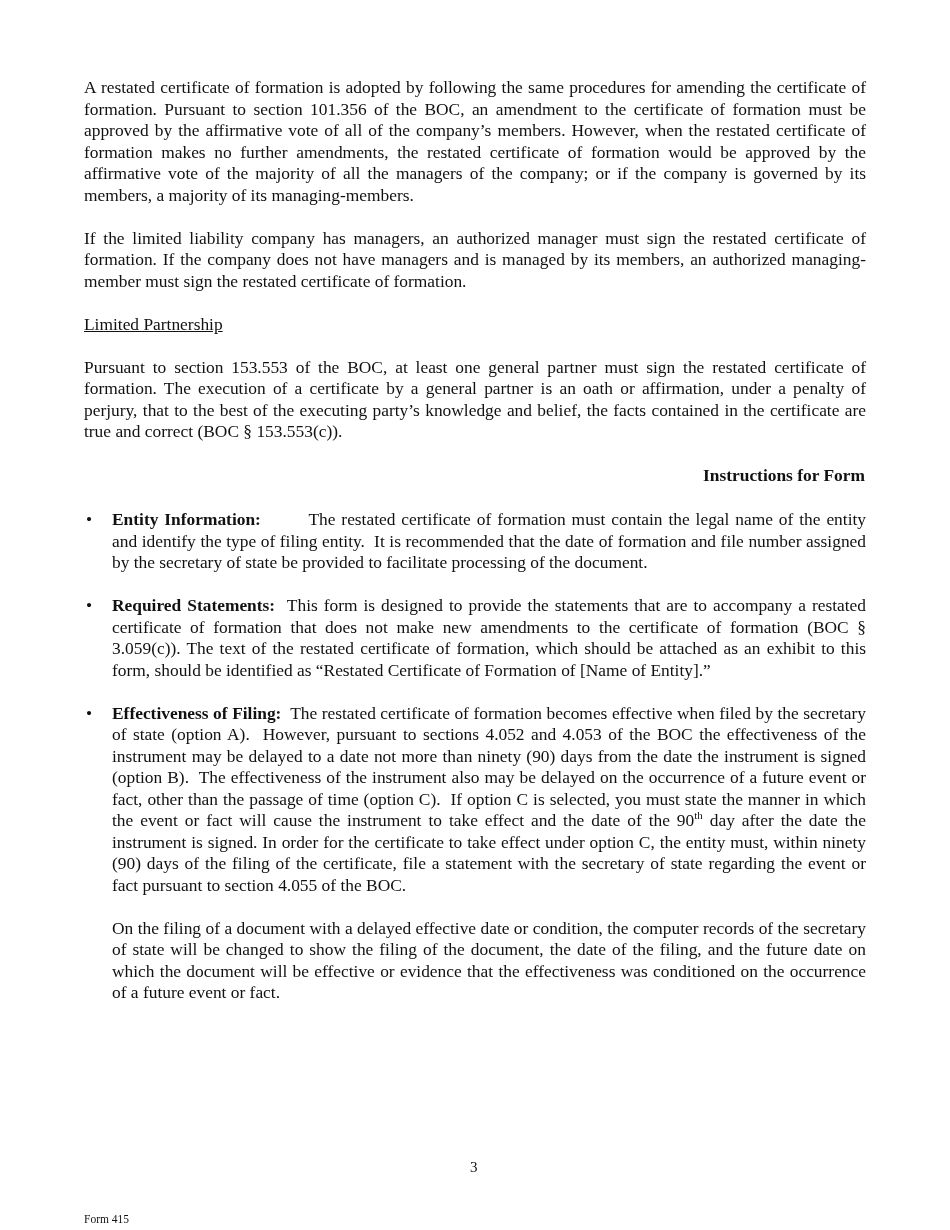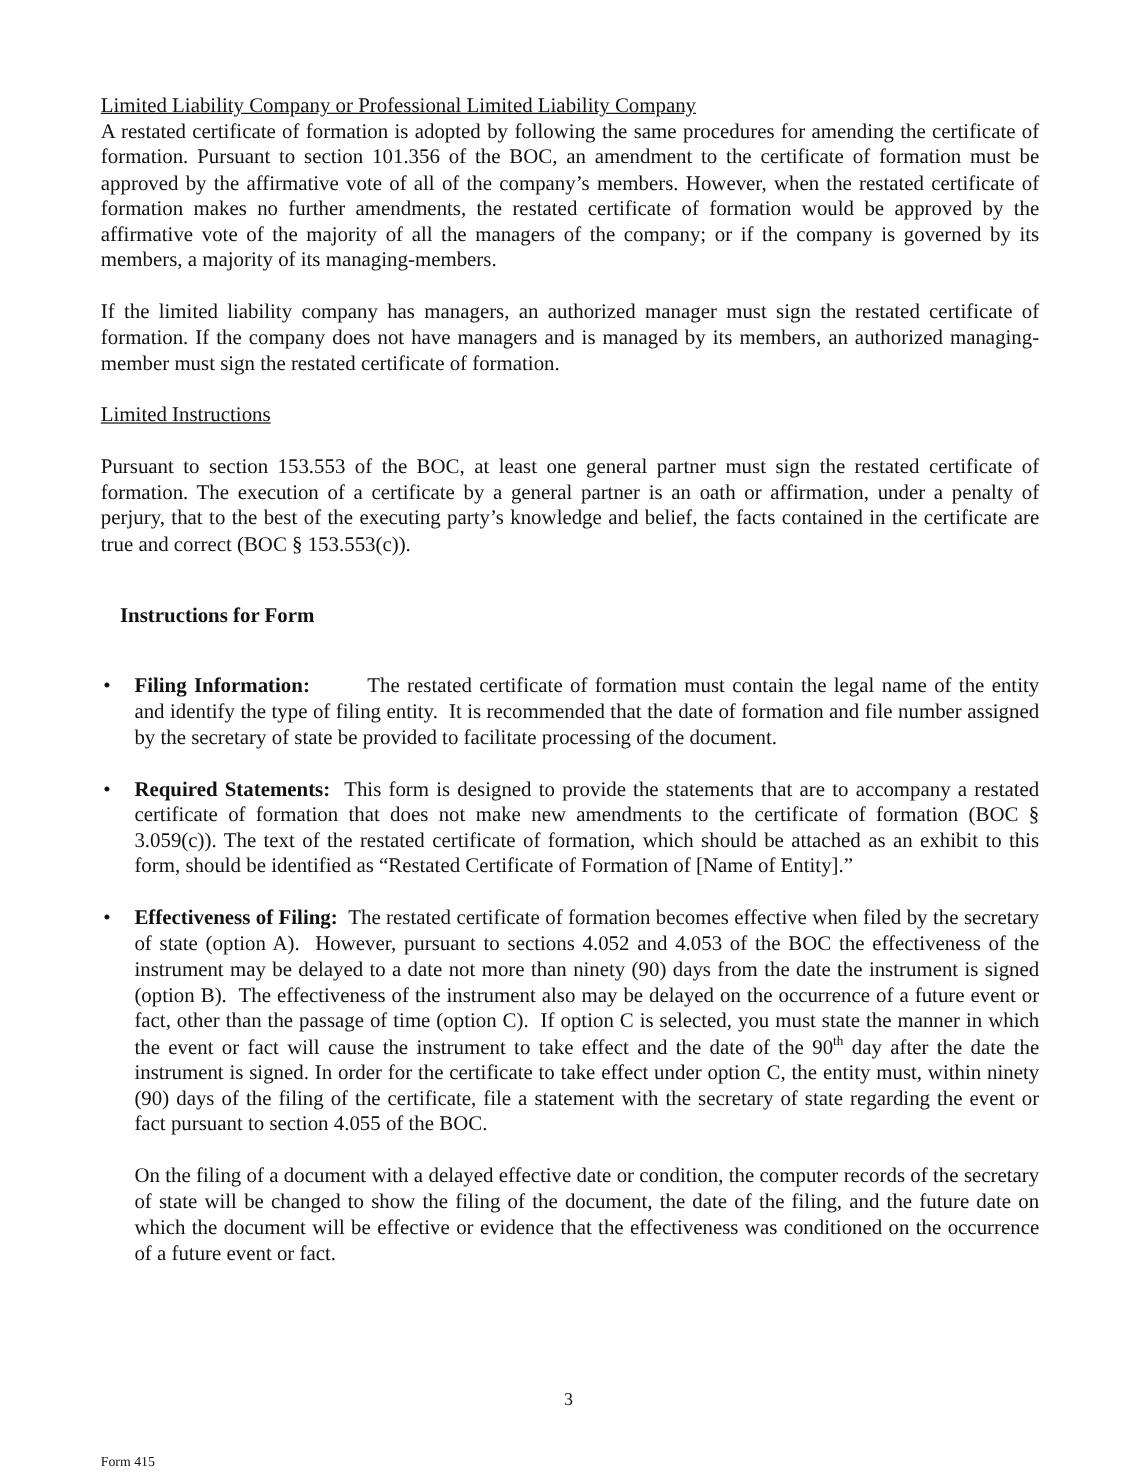--- a/index.html
+++ b/index.html
@@ -28,23 +28,23 @@
       margin: 0;
     }
     .para {
       margin: 0;
       text-align: justify;
     }
     .gap {
       height: 21.5px;
     }
     .center-heading {
-      text-align: left;
+      text-align: right;
       font-weight: bold;
-      margin: 16px;
+      margin: 1px;
     }
     .bullet-list {
       list-style: none;
       margin: 0;
       padding: 0;
     }
     .bullet-item {
       position: relative;
       padding-left: 28px;
     }
@@ -76,39 +76,38 @@
       top: 1159px;
       font-size: 15px;
       font-family: "Liberation Serif", serif;
     }
   </style>
 </head>
 <body>
 
 <div class="page">
 
-  <p class="heading-u">Limited Liability Company or Professional Limited Liability Company</p>
   <p class="para">A restated certificate of formation is adopted by following the same procedures for amending the certificate of formation. Pursuant to section 101.356 of the BOC, an amendment to the certificate of formation must be approved by the affirmative vote of all of the company’s members.  However, when the restated certificate of formation makes no further amendments, the restated certificate of formation would be approved by the affirmative vote of the majority of all the managers of the company; or if the company is governed by its members, a majority of its managing-members.</p>
   <div class="gap"></div>
   <p class="para">If the limited liability company has managers, an authorized manager must sign the restated certificate of formation.  If the company does not have managers and is managed by its members, an authorized managing-member must sign the restated certificate of formation.</p>
   <div class="gap"></div>
 
-  <p class="heading-u">Limited Instructions</p>
+  <p class="heading-u">Limited Partnership</p>
   <div class="gap"></div>
   <p class="para">Pursuant to section 153.553 of the BOC, at least one general partner must sign the restated certificate of formation.  The execution of a certificate by a general partner is an oath or affirmation, under a penalty of perjury, that to the best of the executing party’s knowledge and belief, the facts contained in the certificate are true and correct (BOC § 153.553(c)).</p>
   <div class="gap"></div>
 
   <p class="center-heading">Instructions for Form</p>
   <div class="gap"></div>
 
   <ul class="bullet-list">
     <li class="bullet-item">
       <span class="bullet-dot">•</span>
       <p class="para">
-        <b>Filing Information:</b><span style="white-space: pre-wrap; margin-left: 36px;">  The restated certificate of formation must contain the legal name of the entity and identify the type of filing entity.  It is recommended that the date of formation and file number assigned by the secretary of state be provided to facilitate processing of the document.</span>
+        <b>Entity Information:</b><span style="white-space: pre-wrap; margin-left: 36px;">  The restated certificate of formation must contain the legal name of the entity and identify the type of filing entity.  It is recommended that the date of formation and file number assigned by the secretary of state be provided to facilitate processing of the document.</span>
       </p>
     </li>
     <li class="gap"></li>
     <li class="bullet-item">
       <span class="bullet-dot">•</span>
       <p class="para">
         <b>Required Statements:</b><span style="white-space: pre-wrap;">  This form is designed to provide the statements that are to accompany a restated certificate of formation that does not make new amendments to the certificate of formation (BOC § 3.059(c)). The text of the restated certificate of formation, which should be attached as an exhibit to this form, should be identified as “Restated Certificate of Formation of [Name of Entity].”</span>
       </p>
     </li>
     <li class="gap"></li>

